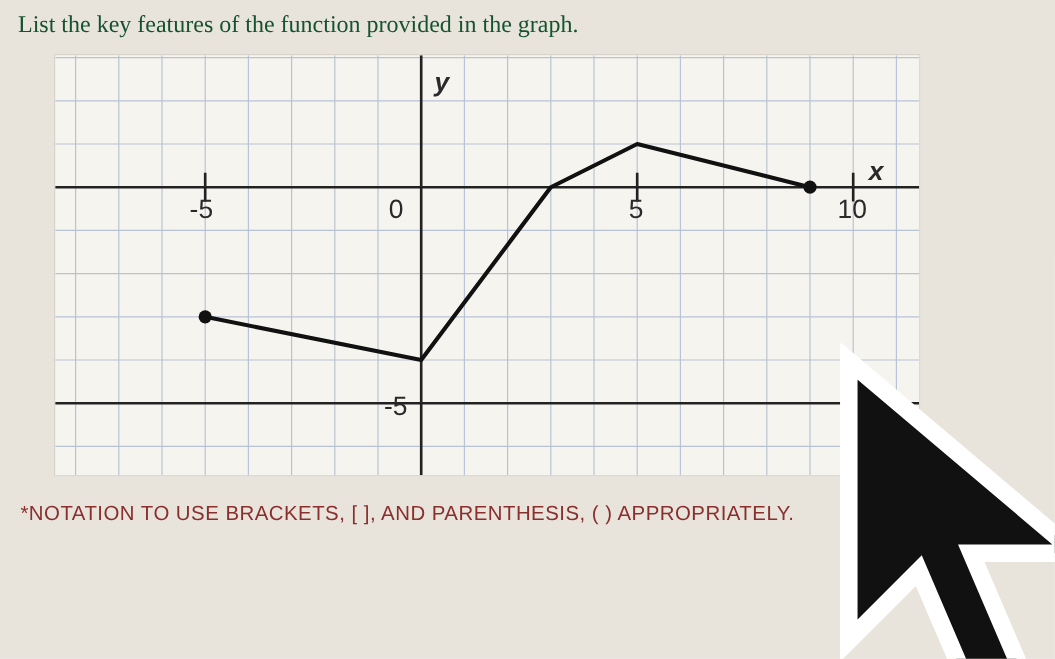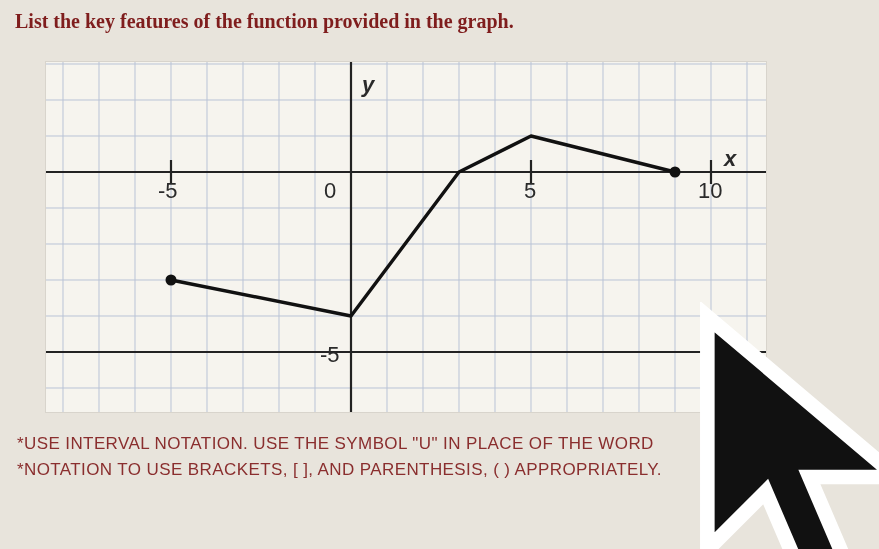--- a/index.html
+++ b/index.html
@@ -8,23 +8,23 @@
     width: 879px;
     height: 549px;
     box-sizing: border-box;
     font-family: Georgia, 'Times New Roman', serif;
     background: #e8e4dc;
     color: #222;
     overflow: hidden;
   }
   .prompt {
     font-size: 20px;
-    font-weight: bold;
-    color: #7f1d1d;
-    margin: 0 0 28px 0;
+    font-weight: normal;
+    color: #14532d;
+    margin: 0 0 12px 0;
   }
   .graph-wrap {
     width: 720px;
     height: 350px;
     background: #f6f4ee;
     border: 1px solid #d8d4cc;
     margin: 0 0 18px 30px;
     position: relative;
   }
   .graph-wrap svg {
@@ -117,15 +117,14 @@
   <text x="652" y="136" font-size="22">10</text>
   <text x="274" y="300" font-size="22">-5</text>
 </svg>
 
 <svg class="cursor" style="left:418px;top:240px" width="18" height="24" viewBox="0 0 18 24">
   <path d="M1 1 L1 17 L5 13 L8 20 L11 19 L8 12 L14 12 Z" fill="#111" stroke="#fff" stroke-width="1"></path>
 </svg>
 </div>
 
 <div class="notes">
-  <span class="line">*USE INTERVAL NOTATION. USE THE SYMBOL "U" IN PLACE OF THE WORD</span>
   <span class="line">*NOTATION TO USE BRACKETS, [ ], AND PARENTHESIS, ( ) APPROPRIATELY.</span>
 </div>
 
 </body></html>

